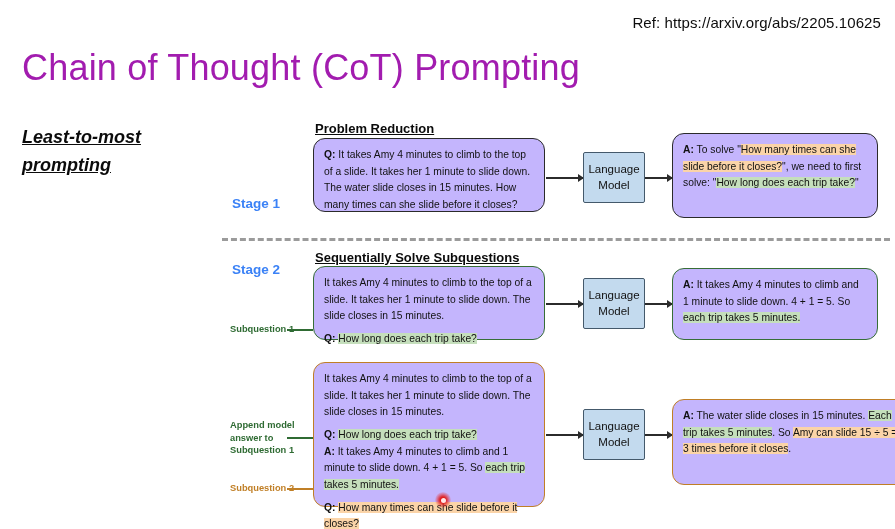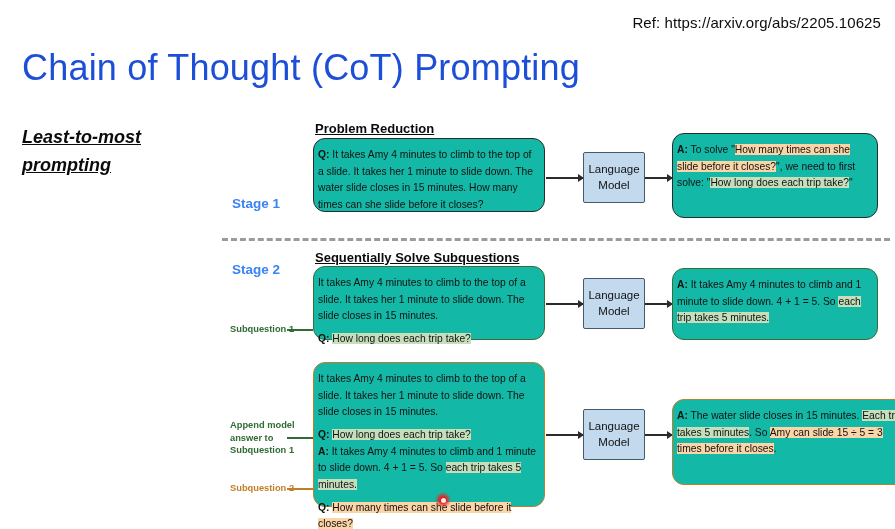--- a/index.html
+++ b/index.html
@@ -23,21 +23,21 @@
     color: #0d0d0d;
     letter-spacing: .1px;
     white-space: nowrap;
   }
   .slide-title {
     position: absolute;
     top: 47px;
     left: 22px;
     font-size: 36px;
     font-weight: 400;
-    color: #1d4ed8;
+    color: #a21caf;
     letter-spacing: .2px;
     white-space: nowrap;
   }
   .side-label {
     position: absolute;
     top: 124px;
     left: 22px;
     width: 190px;
     font-size: 18px;
     font-weight: bold;
@@ -78,27 +78,27 @@
     position: absolute;
     left: 222px;
     top: 238px;
     width: 668px;
     border-top: 3px dashed #9b9b9b;
   }
 
   
   .box {
     position: absolute;
-    background: #14b8a6;
+    background: #c4b5fd;
     border: 1.6px solid #2b2b2b;
     border-radius: 12px;
     font-size: 10.3px;
     line-height: 1.62;
     color: #111;
-    padding: 8px 4px;
+    padding: 8px 10px;
   }
   .box.green  { border-color: #376e37; }
   .box.orange { border-color: #c07f26; }
 
   .lm-box {
     position: absolute;
     background: #c3daee;
     border: 1.6px solid #44596b;
     border-radius: 2px;
     font-size: 11.5px;

